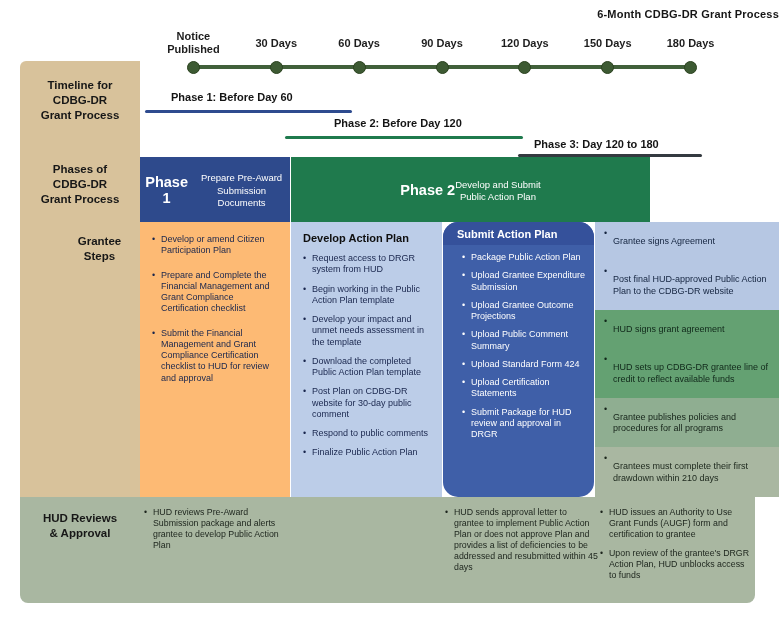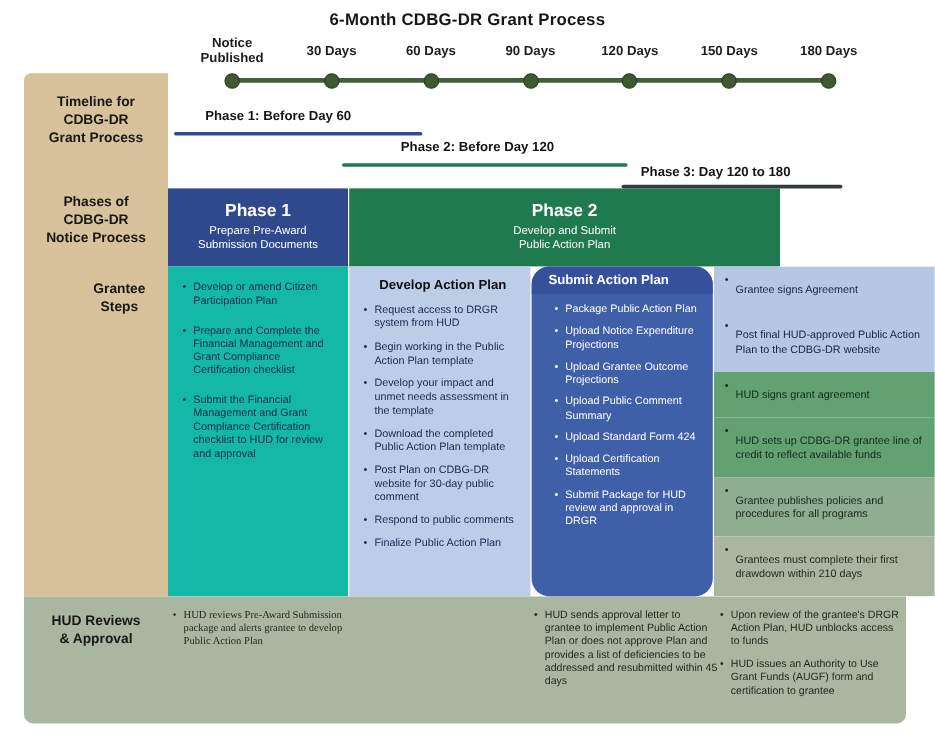--- a/index.html
+++ b/index.html
@@ -1,77 +1,77 @@
 <!DOCTYPE html>
 <html><head>
 <meta charset="utf-8">
 <style>
   *{margin:0;padding:0;box-sizing:border-box;}
   body{font-family:"Liberation Sans",sans-serif;background:#fff;}
   .page{position:relative;width:779px;height:626px;background:#fff;overflow:hidden;}
   .pre{white-space:pre-line;}
 
-  .title{position:absolute;top:8px;left:0;width:779px;text-align:center;
-         font-size:14px;font-weight:700;color:#161616;letter-spacing:.2px;}
+  .title{position:absolute;top:8px;left:0;width:779px;text-align:right;
+         font-size:11px;font-weight:700;color:#161616;letter-spacing:.2px;}
 
   
   .tl-line{position:absolute;left:192px;top:65px;width:500px;height:4px;background:#41603a;border-radius:2px;}
   .milestones{position:absolute;left:152px;top:26px;width:580px;height:54px;display:flex;}
   .ms{flex:1;display:flex;flex-direction:column;align-items:center;}
   .ms-label{height:34px;display:flex;align-items:center;justify-content:center;text-align:center;
             font-size:11px;font-weight:700;color:#1d1d1d;white-space:pre-line;line-height:1.15;}
   .ms-dot{width:13px;height:13px;border-radius:50%;background:#3d5a33;border:1px solid #2b421f;margin-top:1px;}
 
   
   .bracket-label{position:absolute;font-size:11px;font-weight:700;color:#141414;background:#fff;padding:0 3px;}
   .bracket-line{position:absolute;height:3px;border-radius:2px;}
   #bl1{background:#2e4b8f;} #bl2{background:#1f7a4d;} #bl3{background:#343a40;}
 
   
   .tan{position:absolute;left:20px;top:61px;width:120px;height:436px;background:#d8c29b;border-radius:6px 0 0 0;}
   .rlabel{position:absolute;width:120px;text-align:center;font-weight:700;font-size:11.5px;
           color:#171717;line-height:1.3;white-space:pre-line;}
 
   
-  .hdr{position:absolute;top:157px;height:65px;display:flex;flex-direction:column;align-items:center;
+  .hdr{position:absolute;top:157px;height:65px;display:flex;flex-direction:row;align-items:center;
        justify-content:center;color:#fff;text-align:center;}
   .hname{font-size:14.5px;font-weight:700;}
   .hsub{font-size:9.5px;margin-top:3px;line-height:1.3;white-space:pre-line;}
   #h1{left:140px;width:150px;background:#2e4a8c;}
   #h2{left:291px;width:359px;background:#1f7a4d;}
   #h3{left:595px;width:160px;background:#4c5864;border-radius:0 6px 0 0;}
 
   
   .col{position:absolute;top:222px;height:275px;overflow:hidden;}
-  #c1{left:140px;width:150px;background:#14b8a6;padding:12px 8px 8px 12px;}
+  #c1{left:140px;width:150px;background:#fdba74;padding:12px 8px 8px 12px;}
   #c2{left:291px;width:151px;background:#bccde8;padding:6px 8px 8px 12px;}
   #c3{left:443px;width:151px;background:#3f5fa8;border-radius:15px;}
   #c4{left:595px;width:192px;display:flex;flex-direction:column;}
 
   .bi{position:relative;padding-left:9px;font-size:9px;line-height:1.25;color:#19264d;margin-bottom:8px;}
   .bi::before{content:"\2022";position:absolute;left:0;top:0;}
   #c1 .bi{margin-bottom:13px;}
-  .sub-hdr{font-weight:700;font-size:11px;color:#0f0f0f;margin:4px 0 9px 13px;}
+  .sub-hdr{font-weight:700;font-size:11px;color:#0f0f0f;margin:4px 0 9px 0;}
   .submit-bar{background:#35519b;color:#fff;font-weight:700;font-size:11px;padding:6px 10px 5px 14px;}
   .submit-items{padding:7px 6px 6px 19px;}
   #c3 .bi{color:#ffffff;margin-bottom:7px;}
   #c3 .bi::before{color:#ffffff;}
 
   
   .stripe{flex:1 1 auto;margin-bottom:0;padding:6px 8px 5px 18px;display:flex;align-items:center;}
   .stripe::before{left:9px;top:6px;}
   .tone-blue{background:#b6c7e3;color:#14243f;}
   .tone-green{background:#64a172;color:#10281a;}
   .tone-sage{background:#a9b7a1;color:#1c271c;}
   .tone-sgreen{background:#8fae91;color:#16241a;}
 
   
   .hud{position:absolute;left:20px;top:497px;width:735px;height:106px;background:#a9b7a1;border-radius:0 0 8px 8px;}
   .hud-block{position:absolute;top:10px;}
-  #hb1{left:124px;width:150px;font-family:Liberation Serif, serif;}
+  #hb1{left:124px;width:150px;}
   #hb2{left:425px;width:154px;}
   #hb3{left:580px;width:152px;}
   .hud .bi{color:#1c241c;font-size:8.8px;margin-bottom:8px;}
   .hud .rlabel{left:0;top:14px;}
 </style>
 </head>
 <body>
 
 <div class="page">
 
@@ -125,21 +125,21 @@
 
   <div class="bracket-label" style="left:531px;top:138px;">Phase 3: Day 120 to 180</div>
   <div class="bracket-line" id="bl3" style="left:518px;top:154px;width:184px;"></div>
 
   <div class="tan"></div>
   <div class="rlabel" style="left:20px;top:78px;">Timeline for
 CDBG-DR
 Grant Process</div>
   <div class="rlabel" style="left:20px;top:162px;">Phases of
 CDBG-DR
-Notice Process</div>
+Grant Process</div>
   <div class="rlabel" style="left:20px;top:234px;padding-left:39px;">Grantee
 Steps</div>
 
   <div class="hdr" id="h1">
     <div class="hname">Phase 1</div>
     <div class="hsub">Prepare Pre-Award
 Submission Documents</div>
   </div>
   <div class="hdr" id="h2">
     <div class="hname">Phase 2</div>
@@ -175,21 +175,21 @@
         <div class="bi">Finalize Public Action Plan</div>
       </div>
   </div>
 
   <div class="col" id="c3">
     <div class="submit-bar">Submit Action Plan</div>
     <div class="submit-items">
 
         <div class="bi">Package Public Action Plan</div>
 
-        <div class="bi">Upload Notice Expenditure Projections</div>
+        <div class="bi">Upload Grantee Expenditure Submission</div>
 
         <div class="bi">Upload Grantee Outcome Projections</div>
 
         <div class="bi">Upload Public Comment Summary</div>
 
         <div class="bi">Upload Standard Form 424</div>
 
         <div class="bi">Upload Certification Statements</div>
 
 
@@ -219,19 +219,19 @@
     <div class="hud-block" id="hb1">
 
         <div class="bi">HUD reviews Pre-Award Submission package and alerts grantee to develop Public Action Plan</div>
       </div>
     <div class="hud-block" id="hb2">
 
         <div class="bi">HUD sends approval letter to grantee to implement Public Action Plan or does not approve Plan and provides a list of deficiencies to be addressed and resubmitted within 45 days</div>
       </div>
     <div class="hud-block" id="hb3">
 
+        <div class="bi">HUD issues an Authority to Use Grant Funds (AUGF) form and certification to grantee</div>
+
         <div class="bi">Upon review of the grantee's DRGR Action Plan, HUD unblocks access to funds</div>
-
-        <div class="bi">HUD issues an Authority to Use Grant Funds (AUGF) form and certification to grantee</div>
       </div>
   </div>
 
 </div>
 
 </body></html>

